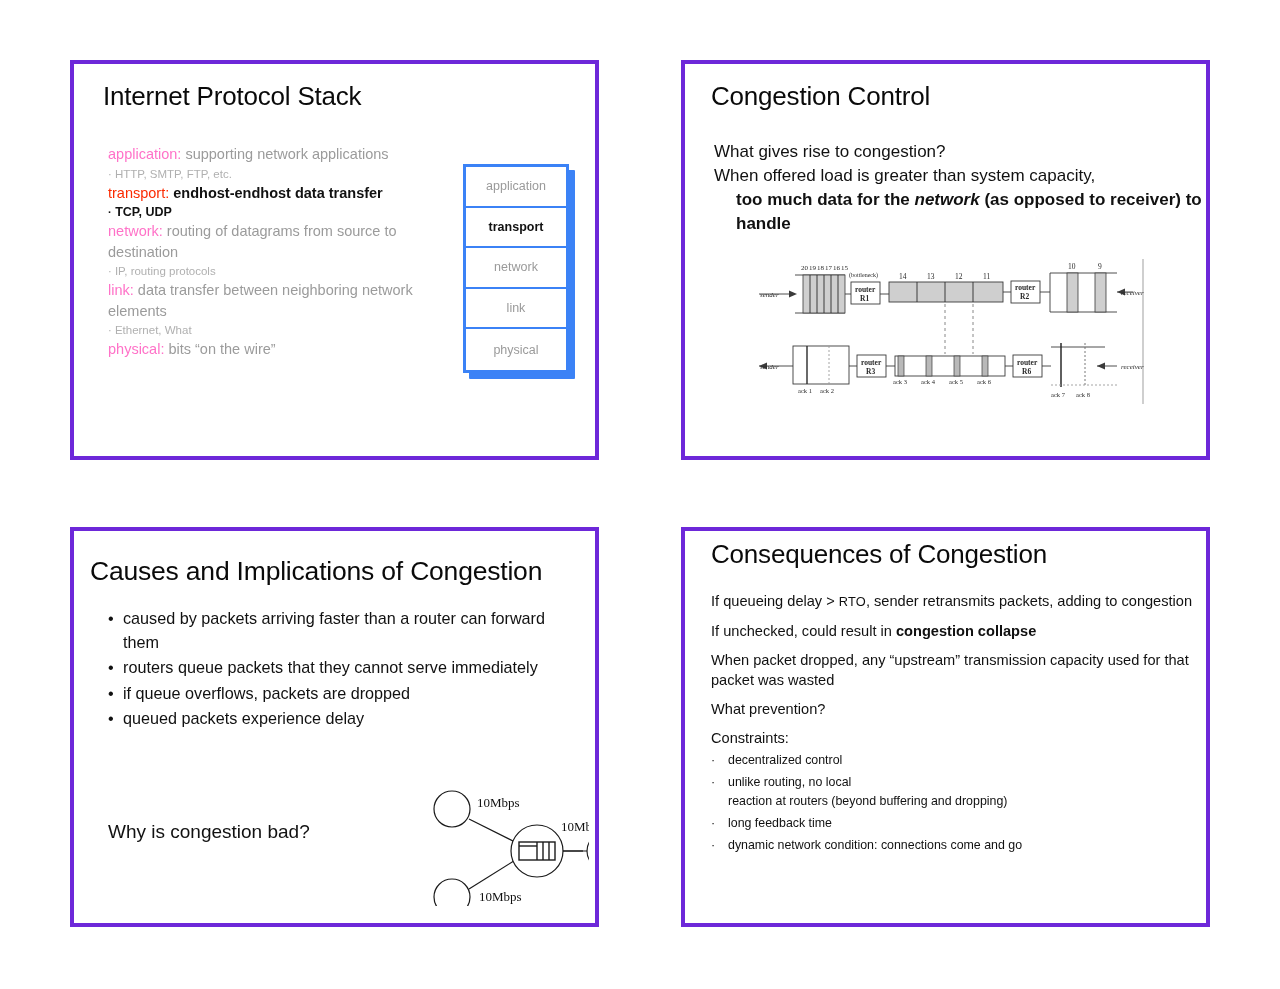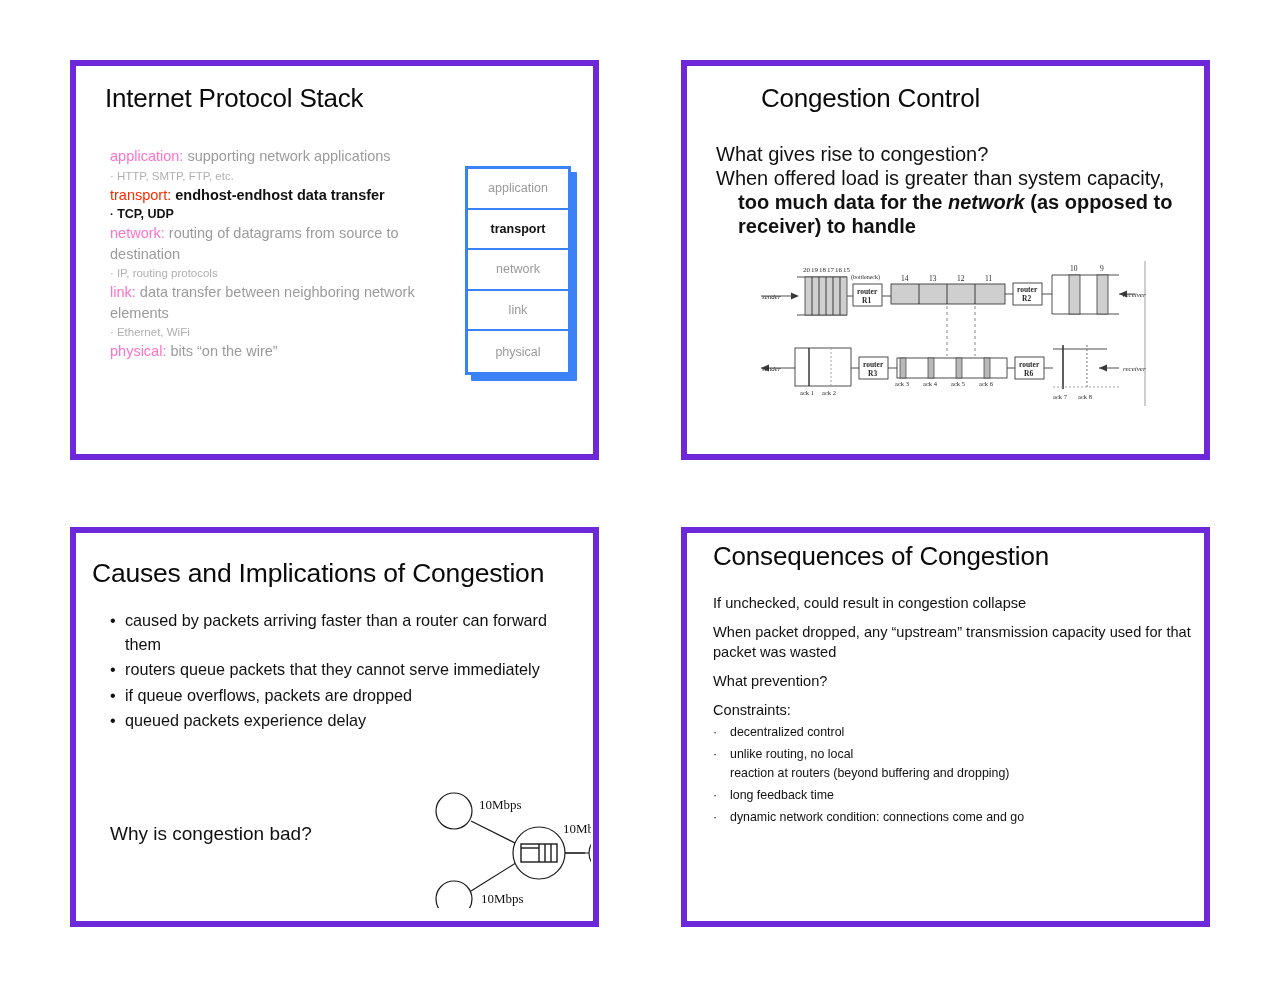--- a/index.html
+++ b/index.html
@@ -14,21 +14,21 @@
     position: relative;
     overflow: hidden;
   }
   .sheet {
     position: absolute;
     inset: 0;
   }
   .slide {
     position: absolute;
     background: #ffffff;
-    border: 6px solid #6d28d9;
+    border: 4px solid #6d28d9;
     box-sizing: border-box;
     overflow: hidden;
   }
   #slide-1 { left: 70px;  top: 60px;  width: 529px; height: 400px; }
   #slide-2 { left: 681px; top: 60px;  width: 529px; height: 400px; }
   #slide-3 { left: 70px;  top: 527px; width: 529px; height: 400px; }
   #slide-4 { left: 681px; top: 527px; width: 529px; height: 400px; }
 
   .slide-title {
     font-family: "Liberation Sans", sans-serif;
@@ -102,28 +102,27 @@
   }
   .proto-row:last-child { border-bottom: none; }
   .proto-row.active { color: #111111; font-weight: bold; text-align: center; }
 
   
   #slide-2 .slide-title {
     position: absolute;
     left: 26px;
     top: 17px;
     font-size: 26px;
-    margin-left: 48px;
   }
   .cc-body {
     position: absolute;
     left: 29px;
     top: 76px;
     width: 495px;
-    font-size: 20px;
+    font-size: 17px;
     line-height: 24px;
     color: #111111;
   }
   .cc-body .indent { display: block; padding-left: 22px; font-weight: bold; }
   .cc-body i { font-style: italic; }
 
   .cc-figure {
     position: absolute;
     left: 60px;
     top: 185px;
@@ -186,21 +185,21 @@
     position: absolute;
     left: 26px;
     top: 60px;
     width: 485px;
     font-size: 14.6px;
     line-height: 20px;
     color: #111111;
   }
   .cons-p { margin: 0 0 9px 0; }
   .cons-p .small-caps { font-size: 12.8px; letter-spacing: 0.2px; }
-  .cons-p b { font-weight: normal; }
+  .cons-p b { font-weight: bold; }
   .cons-sub-head { margin: 0 0 3px 0; }
   .cons-bullets {
     margin: 0;
     padding: 0;
     list-style: none;
     font-size: 12.4px;
     line-height: 18.5px;
   }
   .cons-bullets li {
     display: flex;
@@ -244,21 +243,21 @@
       <div class="sub">
         <span class="dot">·</span>
         <span>IP, routing protocols</span>
       </div>
 
       <div class="layer-line">
         <span class="k-pink">link:</span><span class="body-gray"> data transfer between neighboring network elements</span>
       </div>
       <div class="sub">
         <span class="dot">·</span>
-        <span>Ethernet, WiFi</span>
+        <span>Ethernet, What</span>
       </div>
 
       <div class="layer-line">
         <span class="k-pink">physical:</span><span class="body-gray"> bits “on the wire”</span>
       </div>
     </div>
 
     <div class="proto-stack">
       <div class="proto-shadow"></div>
       <div class="proto-inner">
@@ -450,20 +449,21 @@
           <text x="120" y="120">10Mbps</text>
         </g>
       </svg>
     </div>
   </div>
 
   <div class="slide" id="slide-4">
     <div class="slide-title">Consequences of Congestion</div>
 
     <div class="cons-body">
+      <p class="cons-p"><span>If queueing delay &gt; </span><span class="small-caps">RTO</span><span>, sender retransmits packets, adding to congestion</span></p>
 
 
       <p class="cons-p"><span>If unchecked, could result in </span><b>congestion collapse</b></p>
 
       <p class="cons-p">When packet dropped, any “upstream” transmission capacity used for that packet was wasted</p>
 
       <p class="cons-p">What prevention?</p>
 
       <p class="cons-sub-head">Constraints:</p>
 

